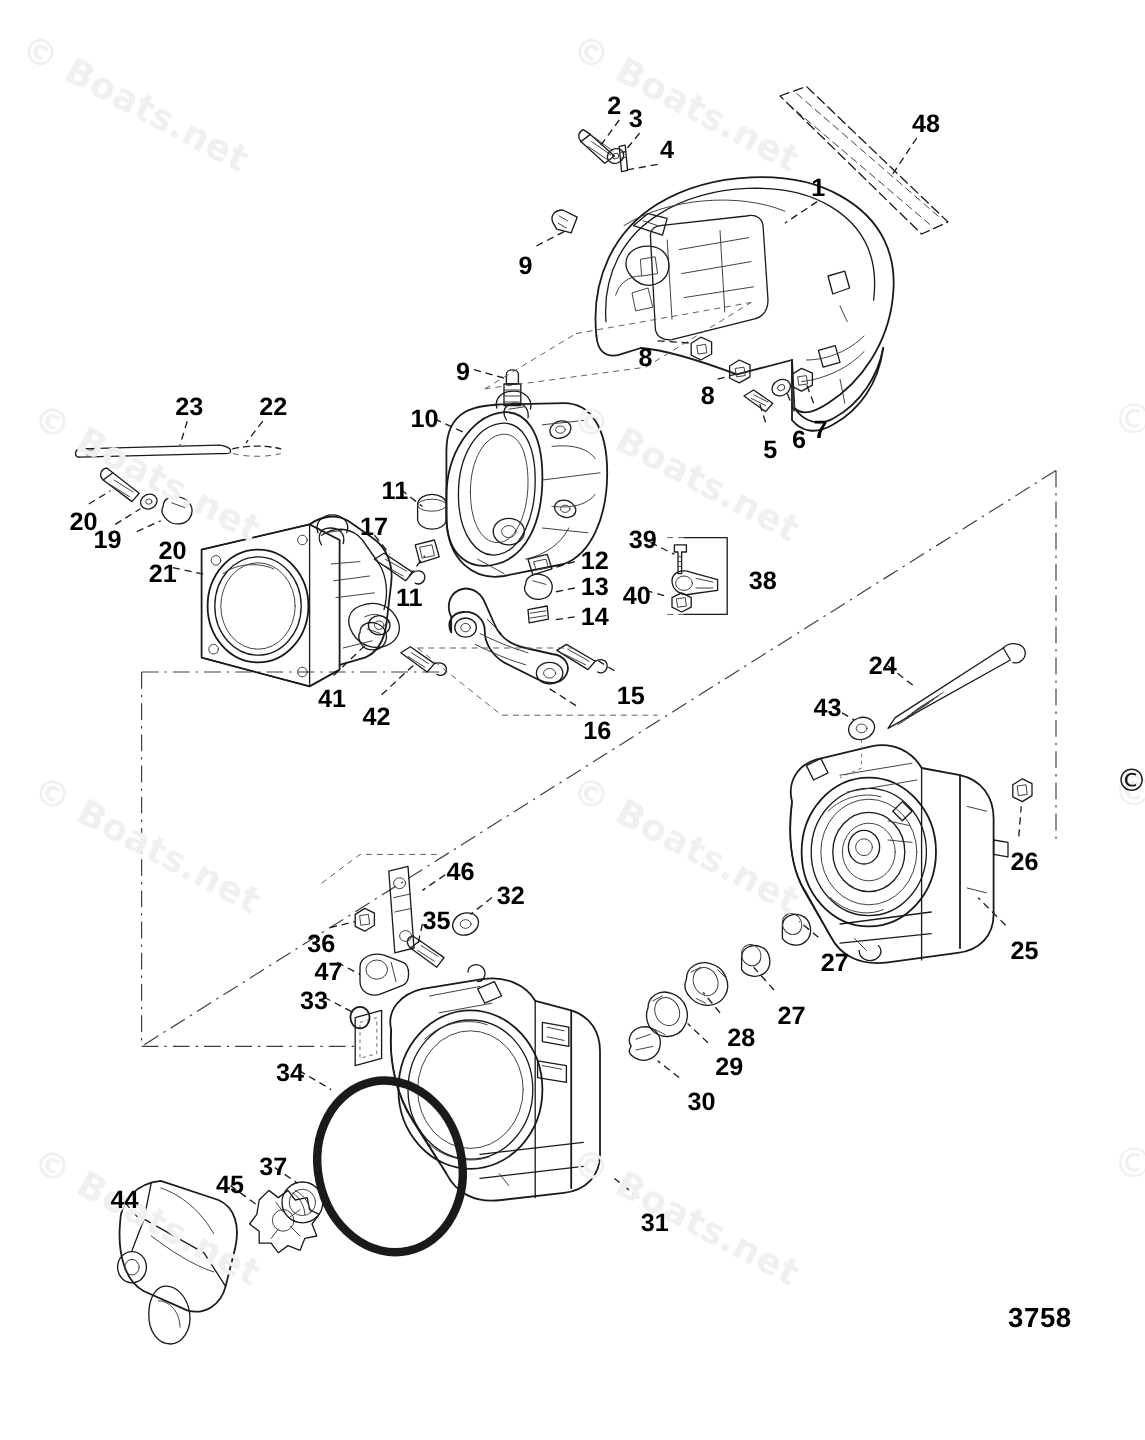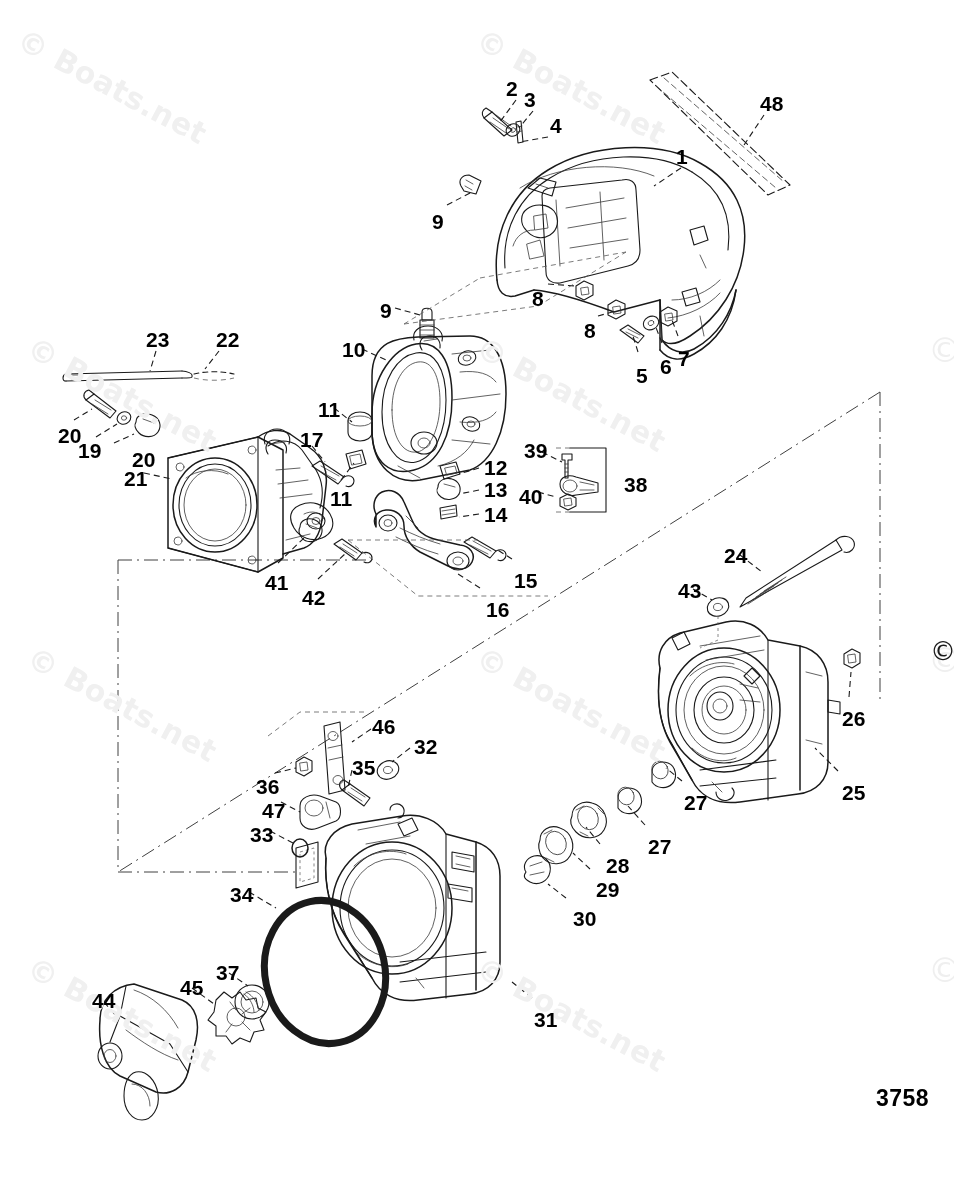--- a/index.html
+++ b/index.html
@@ -666,15 +666,15 @@
       <div class="callout" style="left: 250px; top: 824px;">33</div>
       <div class="callout" style="left: 230px; top: 884px;">34</div>
       <div class="callout" style="left: 534px; top: 1009px;">31</div>
       <div class="callout" style="left: 92px; top: 990px; text-align: center;">44</div>
       <div class="callout" style="left: 180px; top: 977px;">45</div>
       <div class="callout" style="left: 216px; top: 962px;">37</div>
     </div>
 
   <div class="copyright-mark" id="solid-c" style="left: 930px; top: 636px;">©</div>
 
-  <div class="fignum" id="fig-label" style="left: 840px; top: 1085px; margin-left: 36px;">3758</div>
+  <div class="fignum" id="fig-label" style="left: 840px; top: 1085px;">3758</div>
 
 </div>
 
 </body></html>

